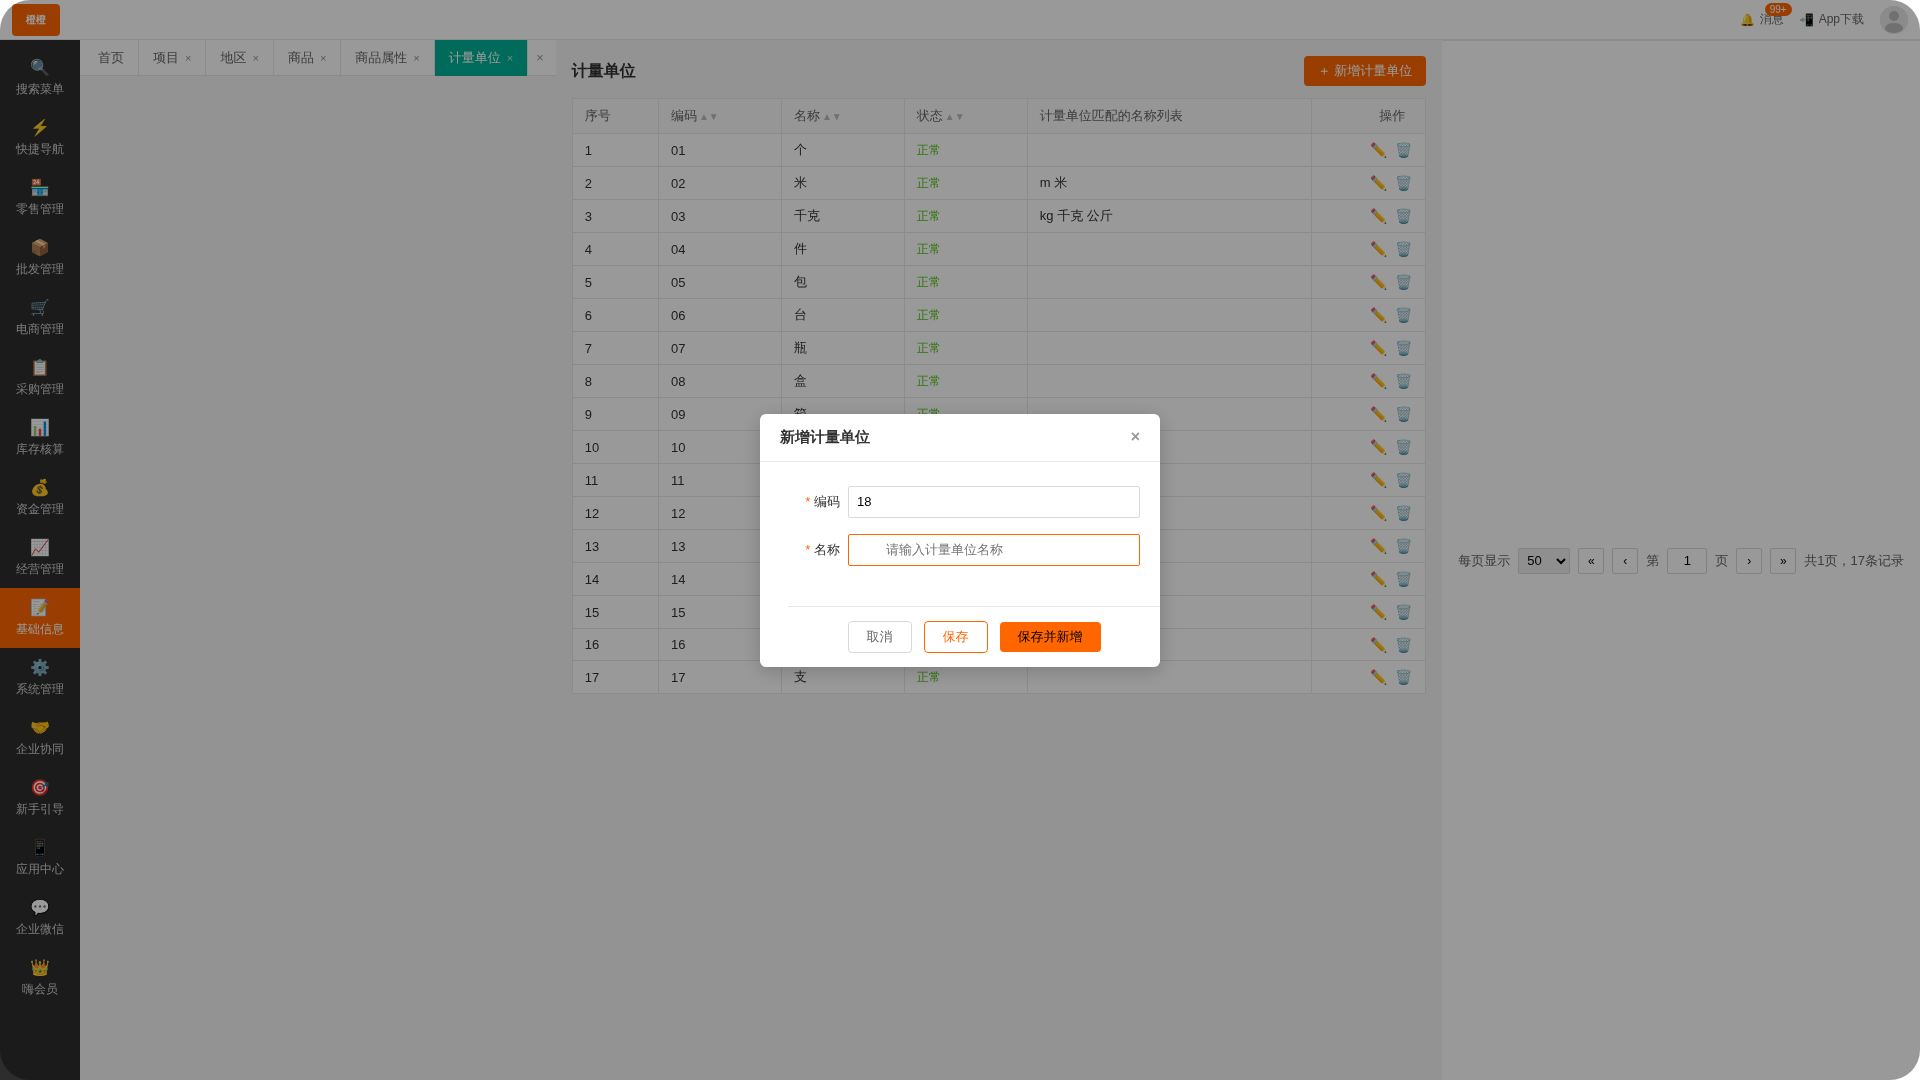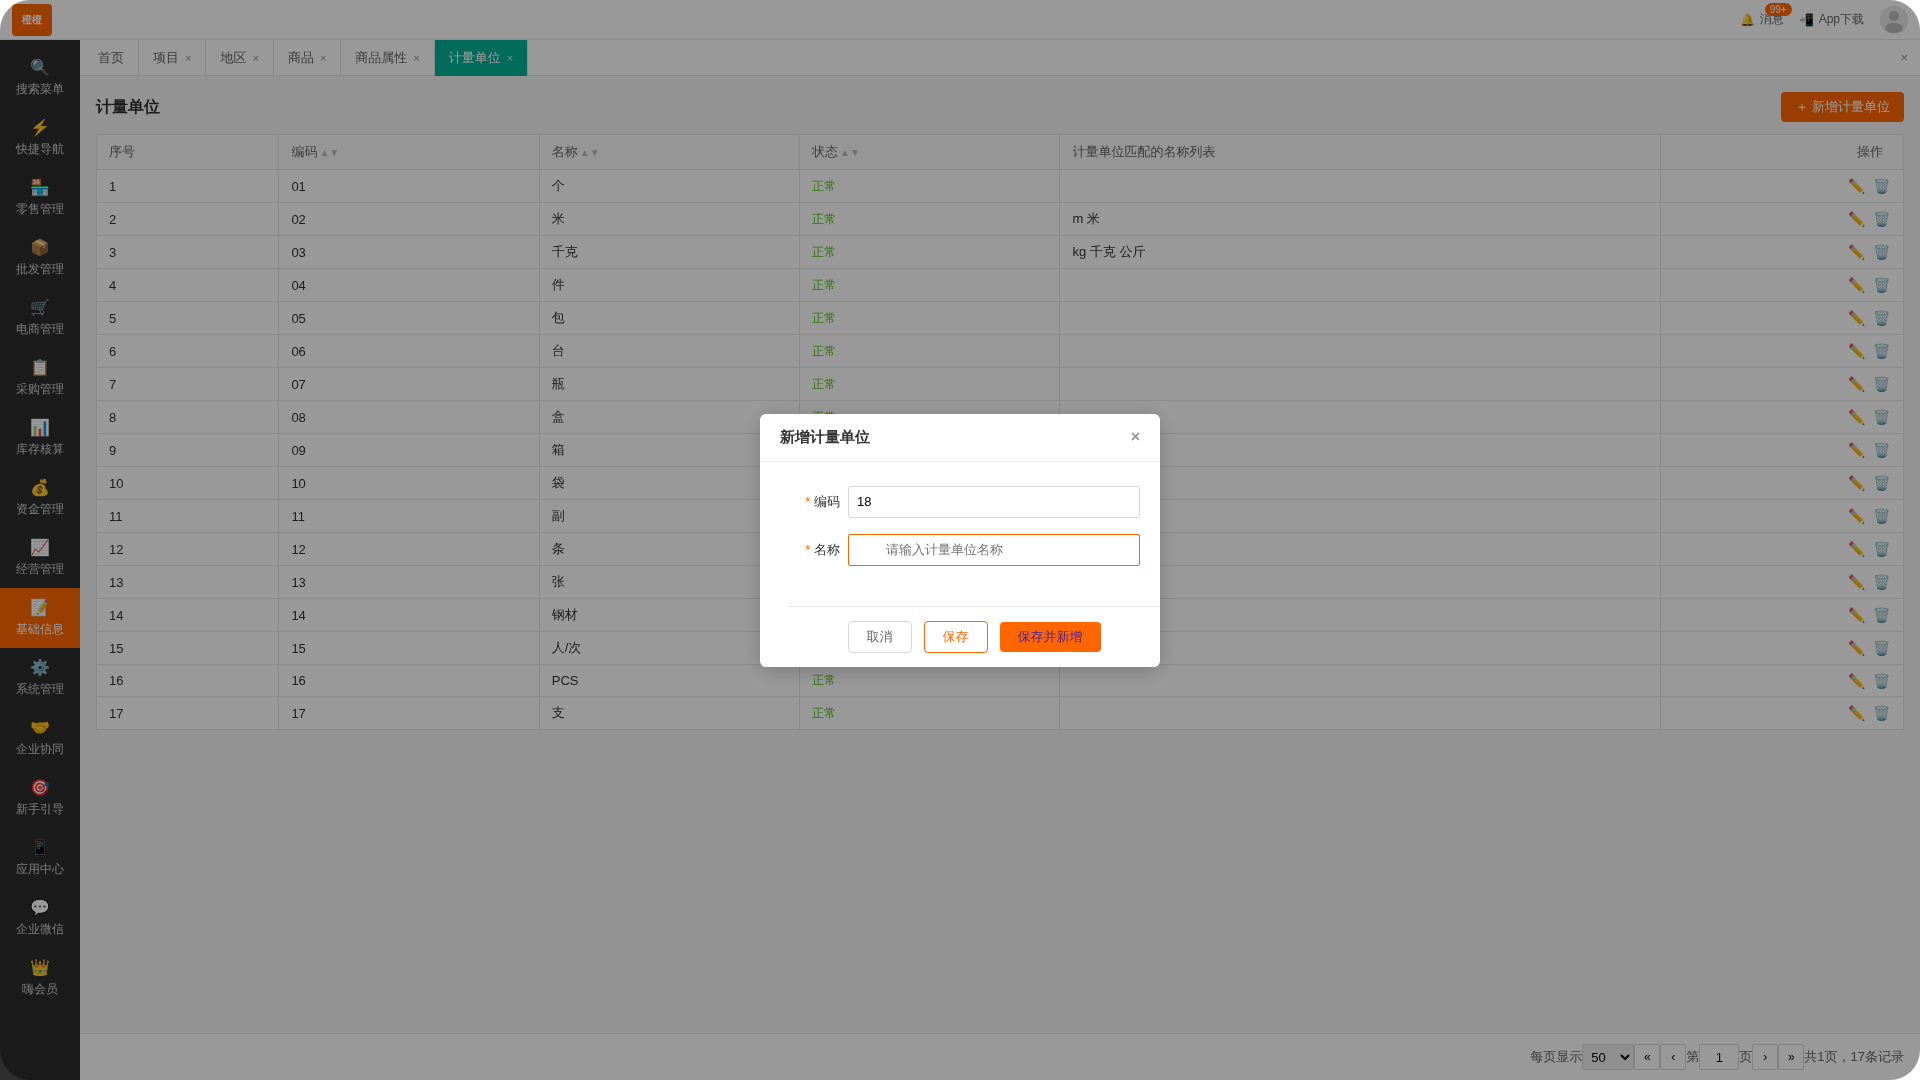--- a/index.html
+++ b/index.html
@@ -16,21 +16,21 @@
       justify-content: space-between;
       flex-shrink: 0;
     }
     .logo-area {
       display: flex;
       align-items: center;
       gap: 8px;
       width: 80px;
     }
     .logo-icon {
-      width: 40px;
+      width: 48px;
       height: 32px;
       background: #f60;
       border-radius: 4px;
       display: flex;
       align-items: center;
       justify-content: center;
       color: #fff;
       font-size: 10px;
       font-weight: bold;
     }
@@ -88,21 +88,21 @@
       gap: 4px;
       position: relative;
     }
     .sidebar-item.active { background: #f60; color: #fff; }
     .sidebar-item .si-icon { font-size: 16px; }
 
     
     .content-area {
       flex: 1;
       display: flex;
-      flex-direction: column;
+      flex-direction: row;
       overflow: hidden;
     }
 
     
     .tab-bar {
       height: 36px;
       background: #fff;
       display: flex;
       align-items: center;
       border-bottom: 1px solid #e8e8e8;
@@ -200,20 +200,21 @@
     
     .pagination-bar {
       display: flex;
       align-items: center;
       justify-content: flex-end;
       padding: 10px 16px;
       background: #fff;
       border-top: 1px solid #e8e8e8;
       font-size: 13px;
       color: #666;
+      gap: 8px;
       flex-shrink: 0;
     }
     .pagination-btn {
       width: 26px; height: 26px; border: 1px solid #d9d9d9; background: #fff; border-radius: 2px; cursor: pointer; display: flex; align-items: center; justify-content: center; font-size: 12px;
     }
     .page-input { width: 40px; height: 26px; border: 1px solid #d9d9d9; border-radius: 2px; text-align: center; font-size: 13px; }
     .page-size-select { height: 26px; border: 1px solid #d9d9d9; border-radius: 2px; font-size: 13px; padding: 0 4px; }
 
     
     .overlay {
@@ -302,21 +303,21 @@
       font-size: 13px;
       color: #f60;
     }
     .btn-save-new {
       padding: 6px 18px;
       border: none;
       background: #f60;
       border-radius: 4px;
       cursor: pointer;
       font-size: 13px;
-      color: #4c1d95;
+      color: #000000;
     }
 
     .sort-icon { color: #bbb; font-size: 10px; margin-left: 2px; }
   </style>
 </head>
 <body>
 
 <div class="top-header">
   <div class="logo-area">
     <div class="logo-icon">

